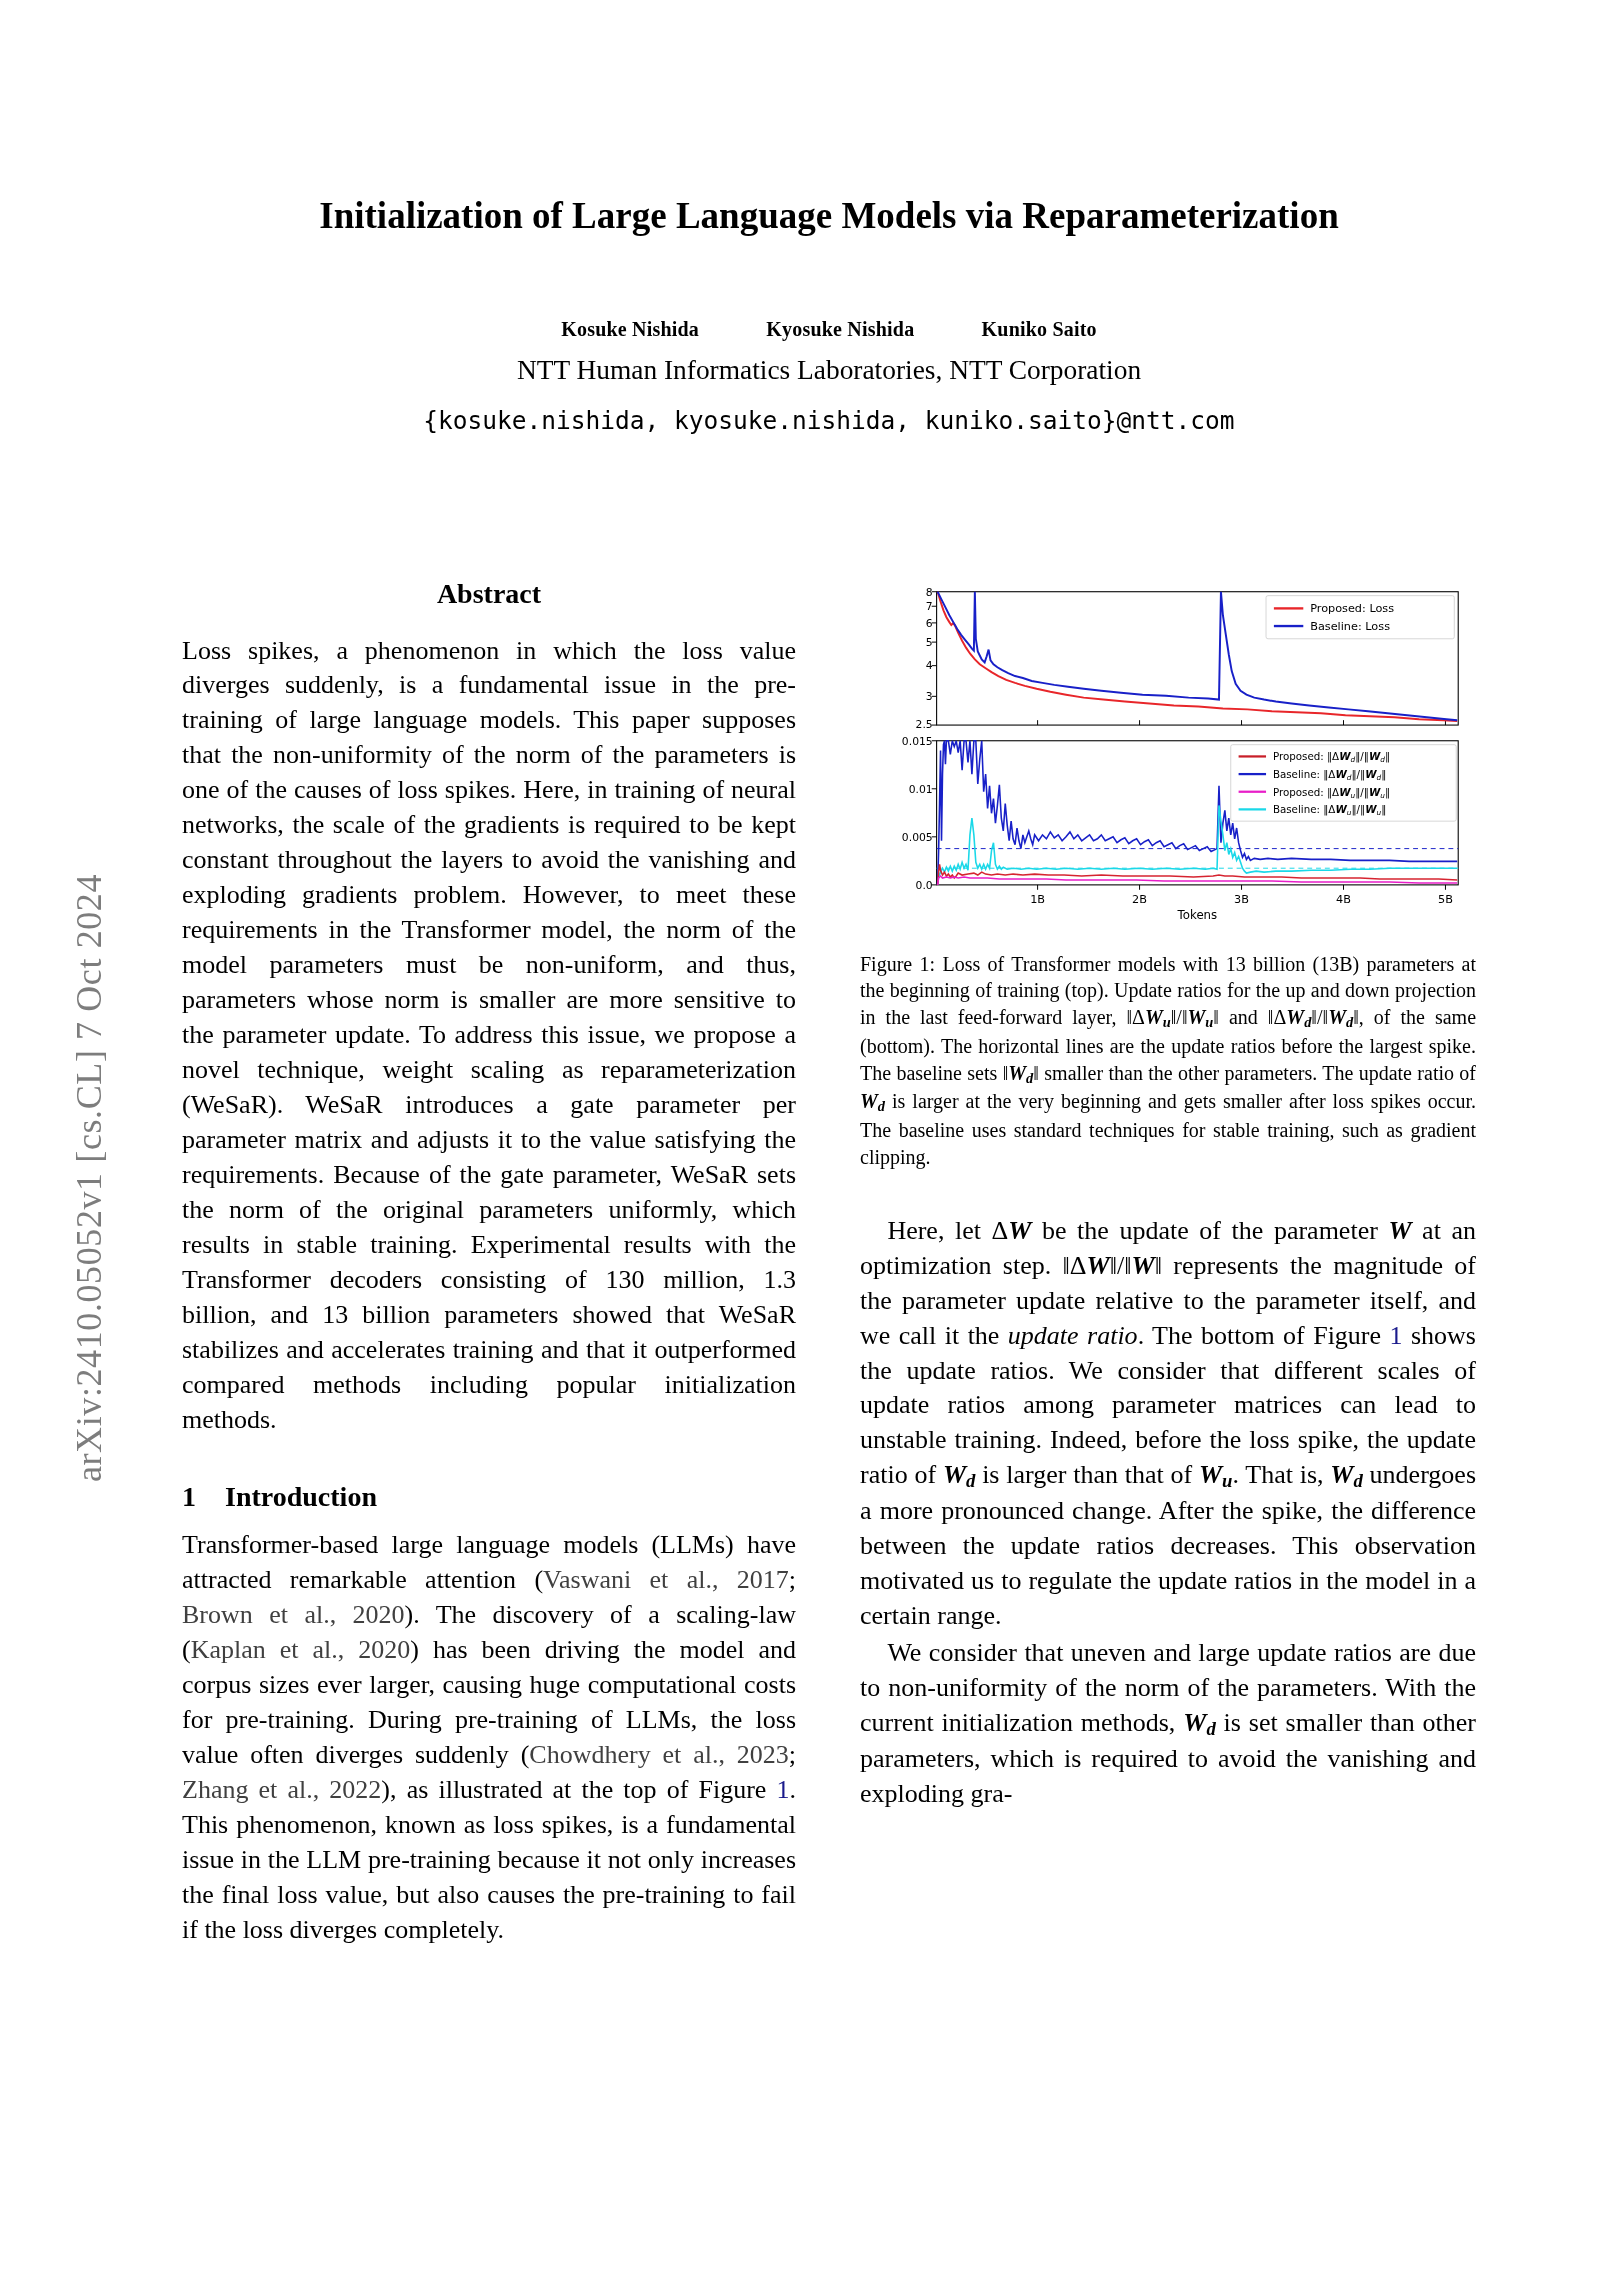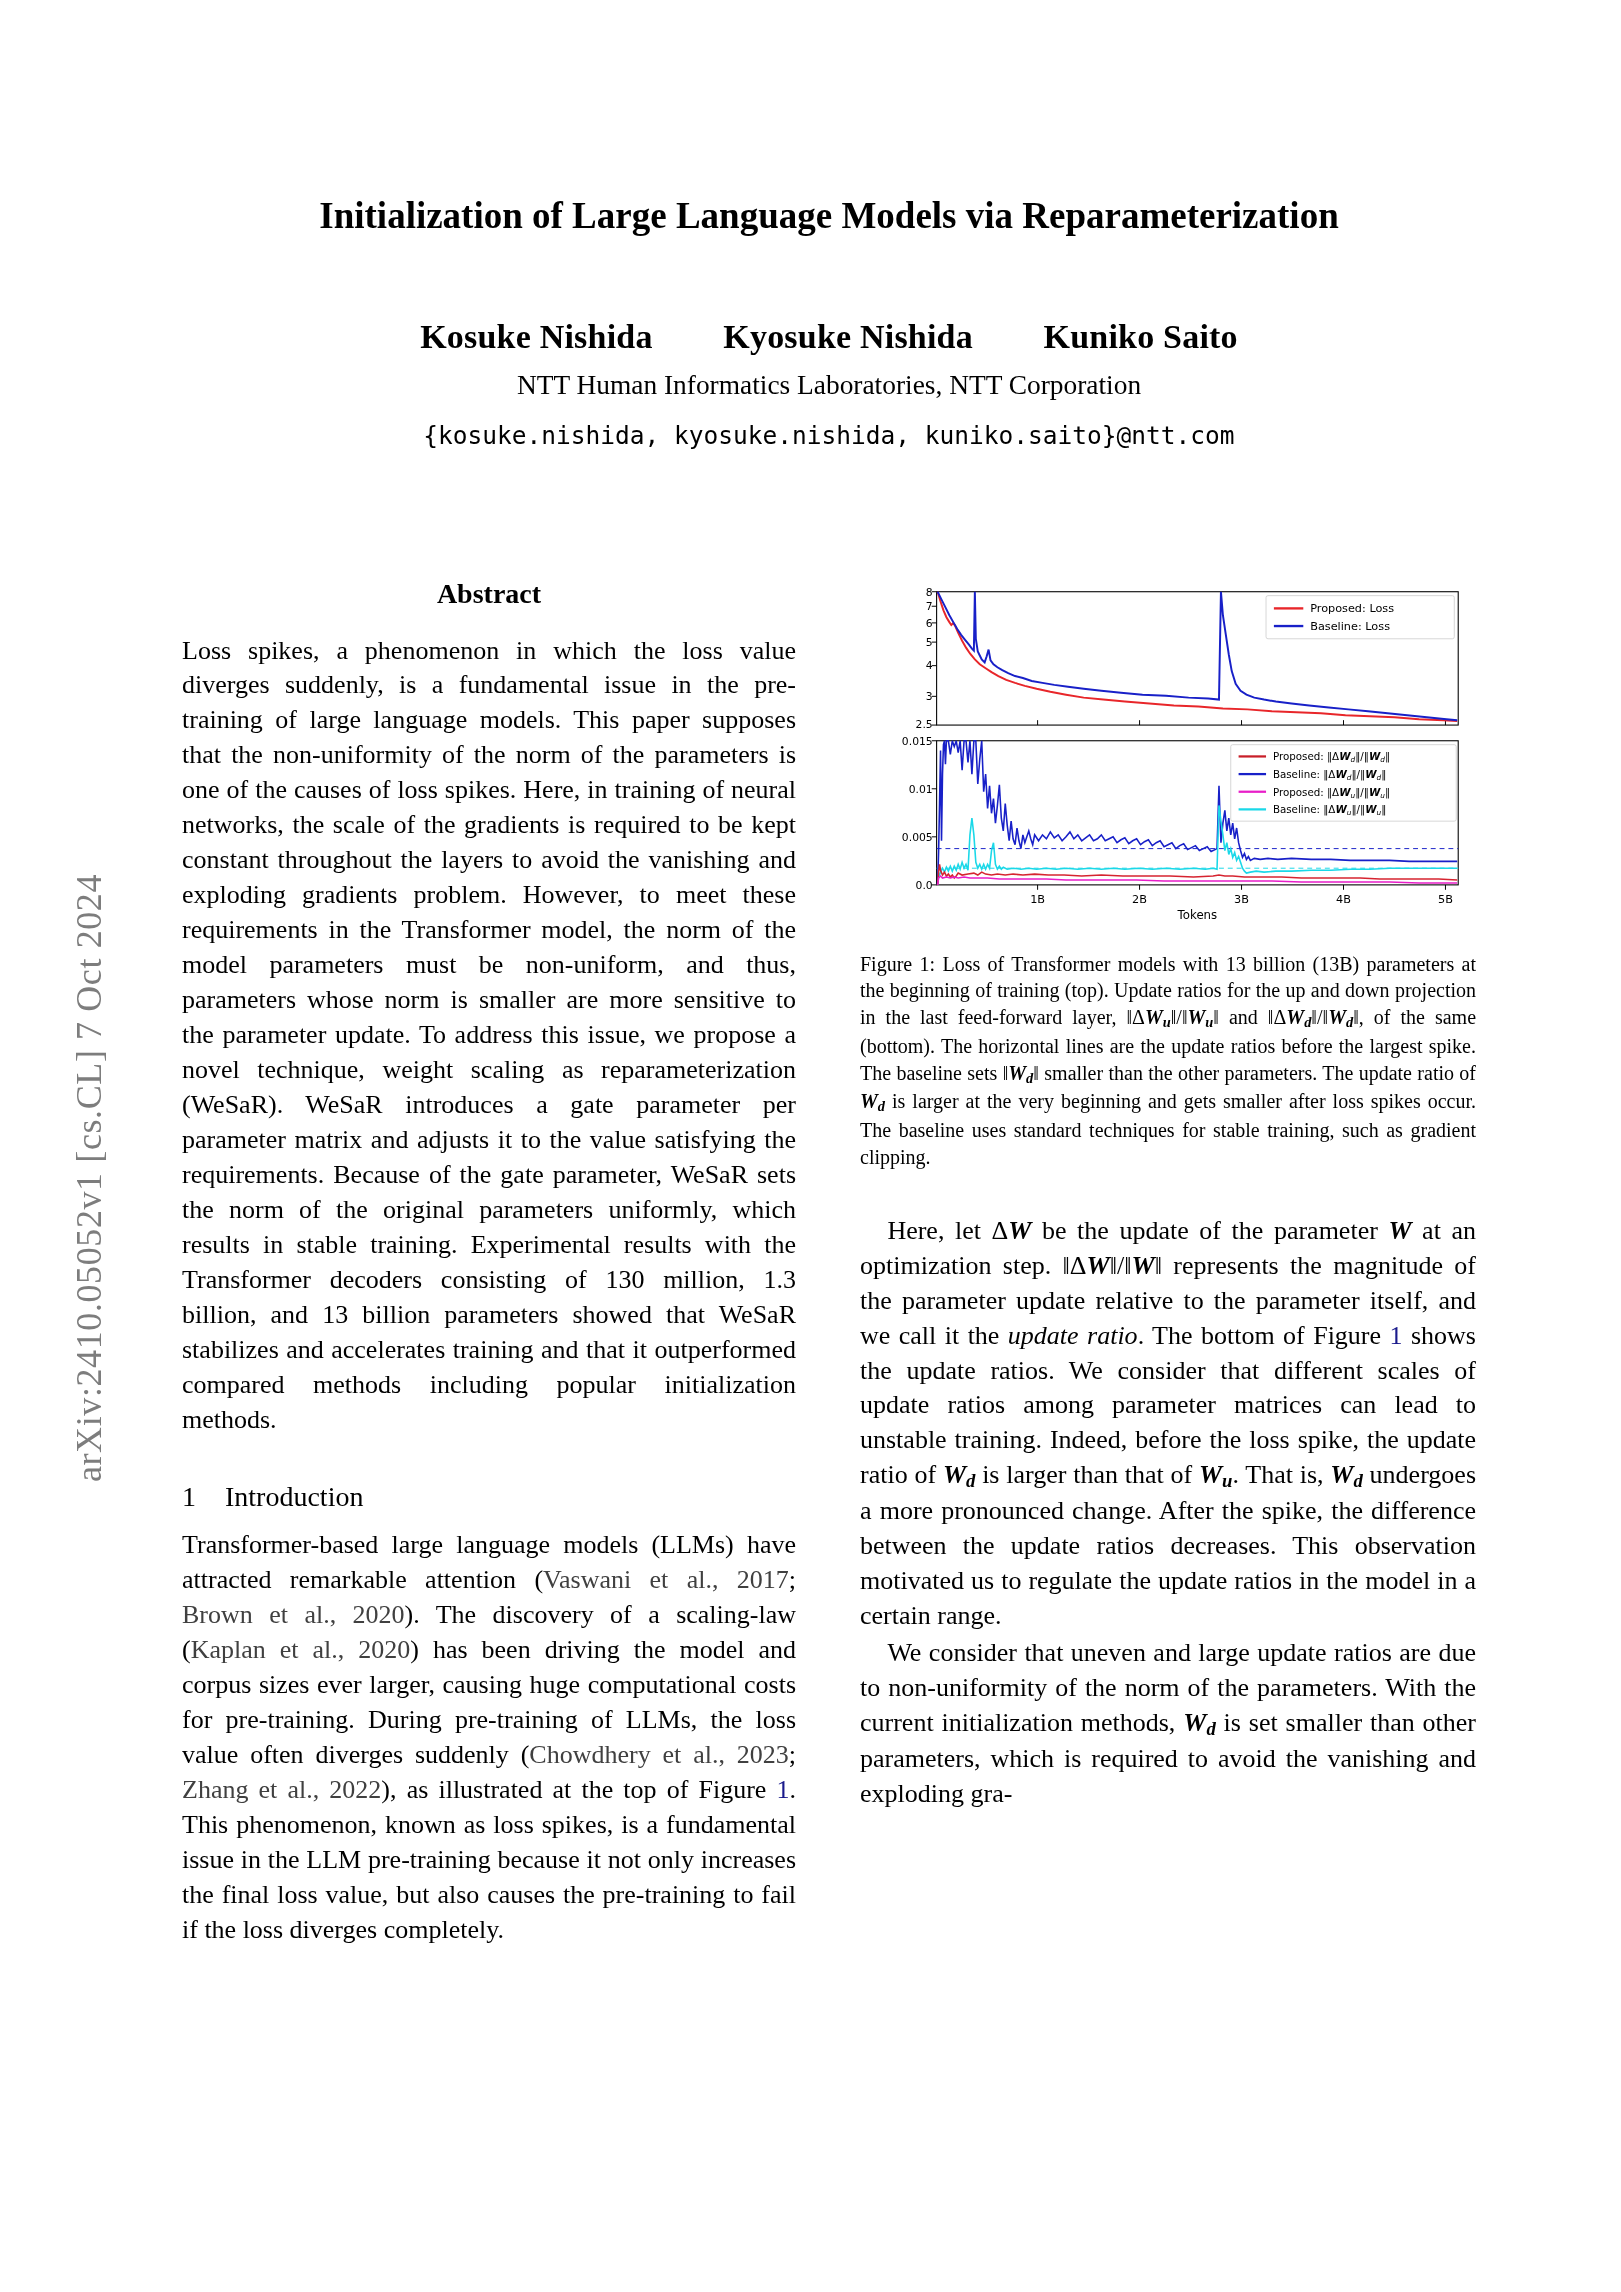--- a/index.html
+++ b/index.html
@@ -56,21 +56,21 @@
   #paper-title {
     font-size: 37px;
     font-weight: bold;
     line-height: 1.30;
     letter-spacing: 0px;
     margin: 0 auto;
     width: 1068px;
   }
   #author-row {
     margin-top: 78px;
-    font-size: 34px;
+    font-size: 20px;
     font-weight: bold;
     letter-spacing: 0.2px;
   }
   #author-row .author {
     display: inline-block;
     margin: 0 31px;
   }
   #affiliation {
     margin-top: 13.7px;
     font-size: 27.4px;
@@ -90,21 +90,21 @@
     width: 1294px;
     display: flex;
     gap: 64px;
   }
   .column {
     width: 616px;
   }
 
   .section-heading {
     font-size: 28px;
-    font-weight: normal;
+    font-weight: bold;
     margin: 0 0 15.7px 0;
   }
   .section-heading .secnum {
     display: inline-block;
     width: 43px;
   }
 
   #abstract-heading {
     text-align: center;
     font-size: 28px;

